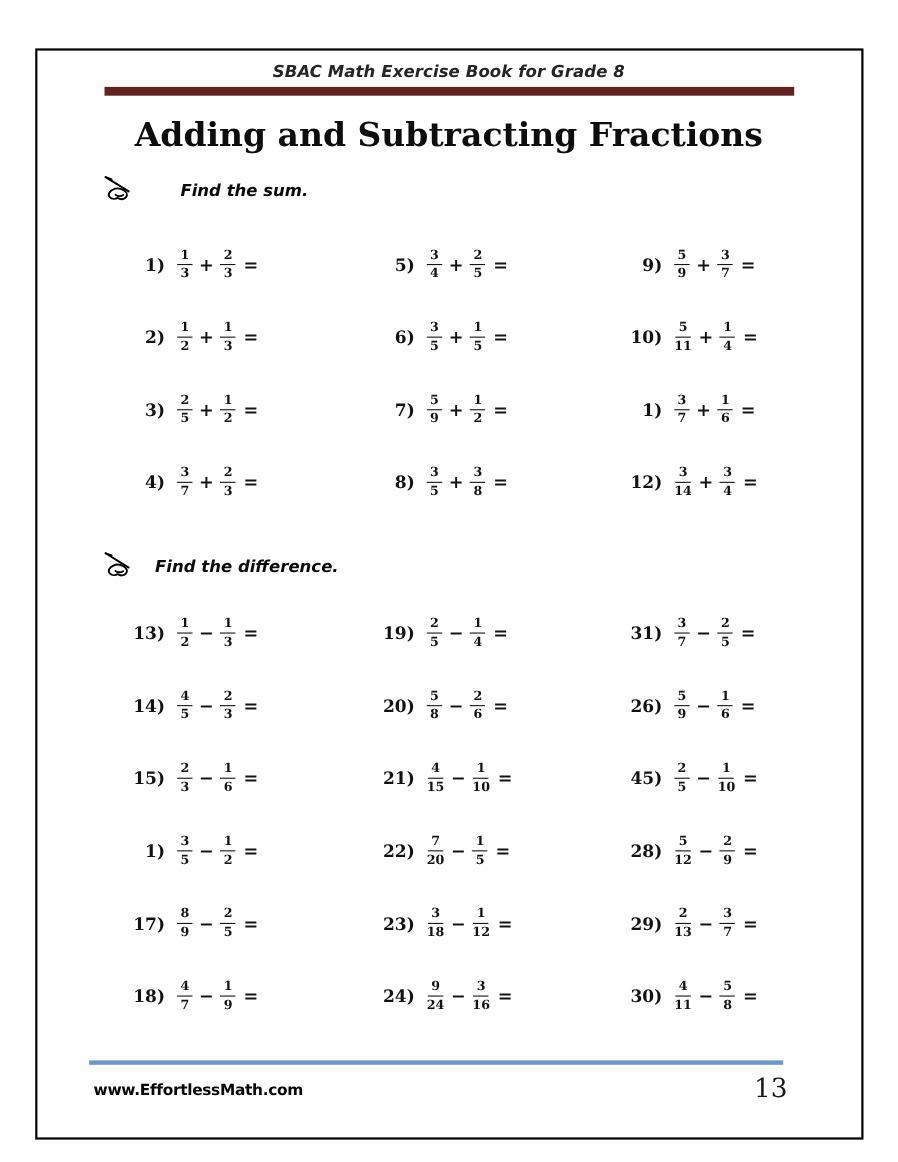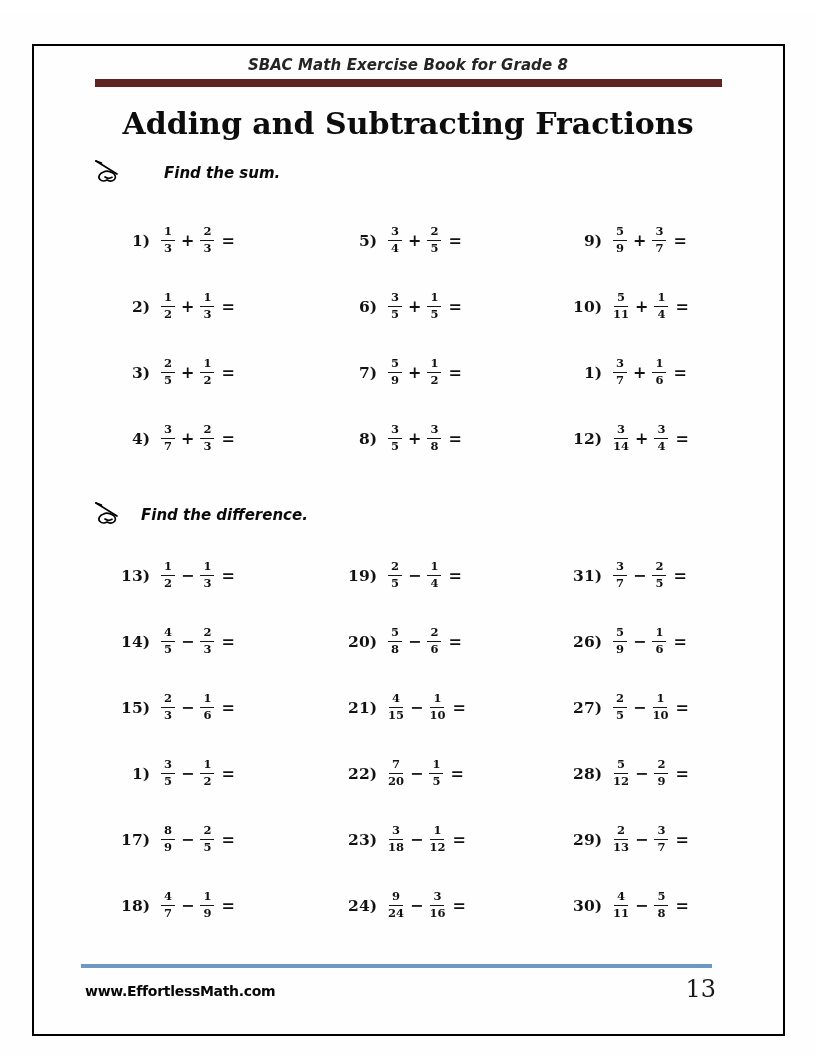--- a/index.html
+++ b/index.html
@@ -454,21 +454,21 @@
               <span class="den">9</span>
             </span>
             <span class="op">−</span>
             <span class="frac">
               <span class="num">1</span>
               <span class="den">6</span>
             </span>
             <span class="eq">=</span>
           </div>
           <div class="problem">
-            <span class="pnum">27)</span>
+            <span class="pnum">45)</span>
             <span class="frac">
               <span class="num">2</span>
               <span class="den">5</span>
             </span>
             <span class="op">−</span>
             <span class="frac">
               <span class="num">1</span>
               <span class="den">10</span>
             </span>
             <span class="eq">=</span>

